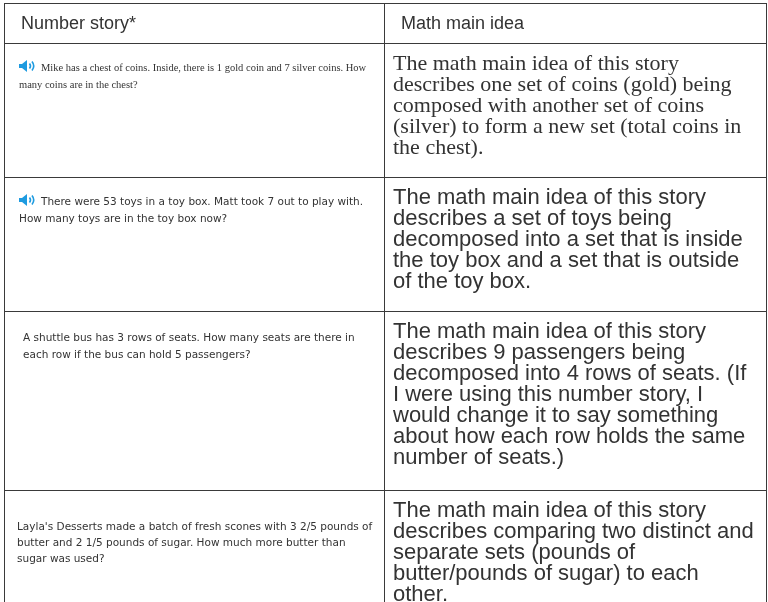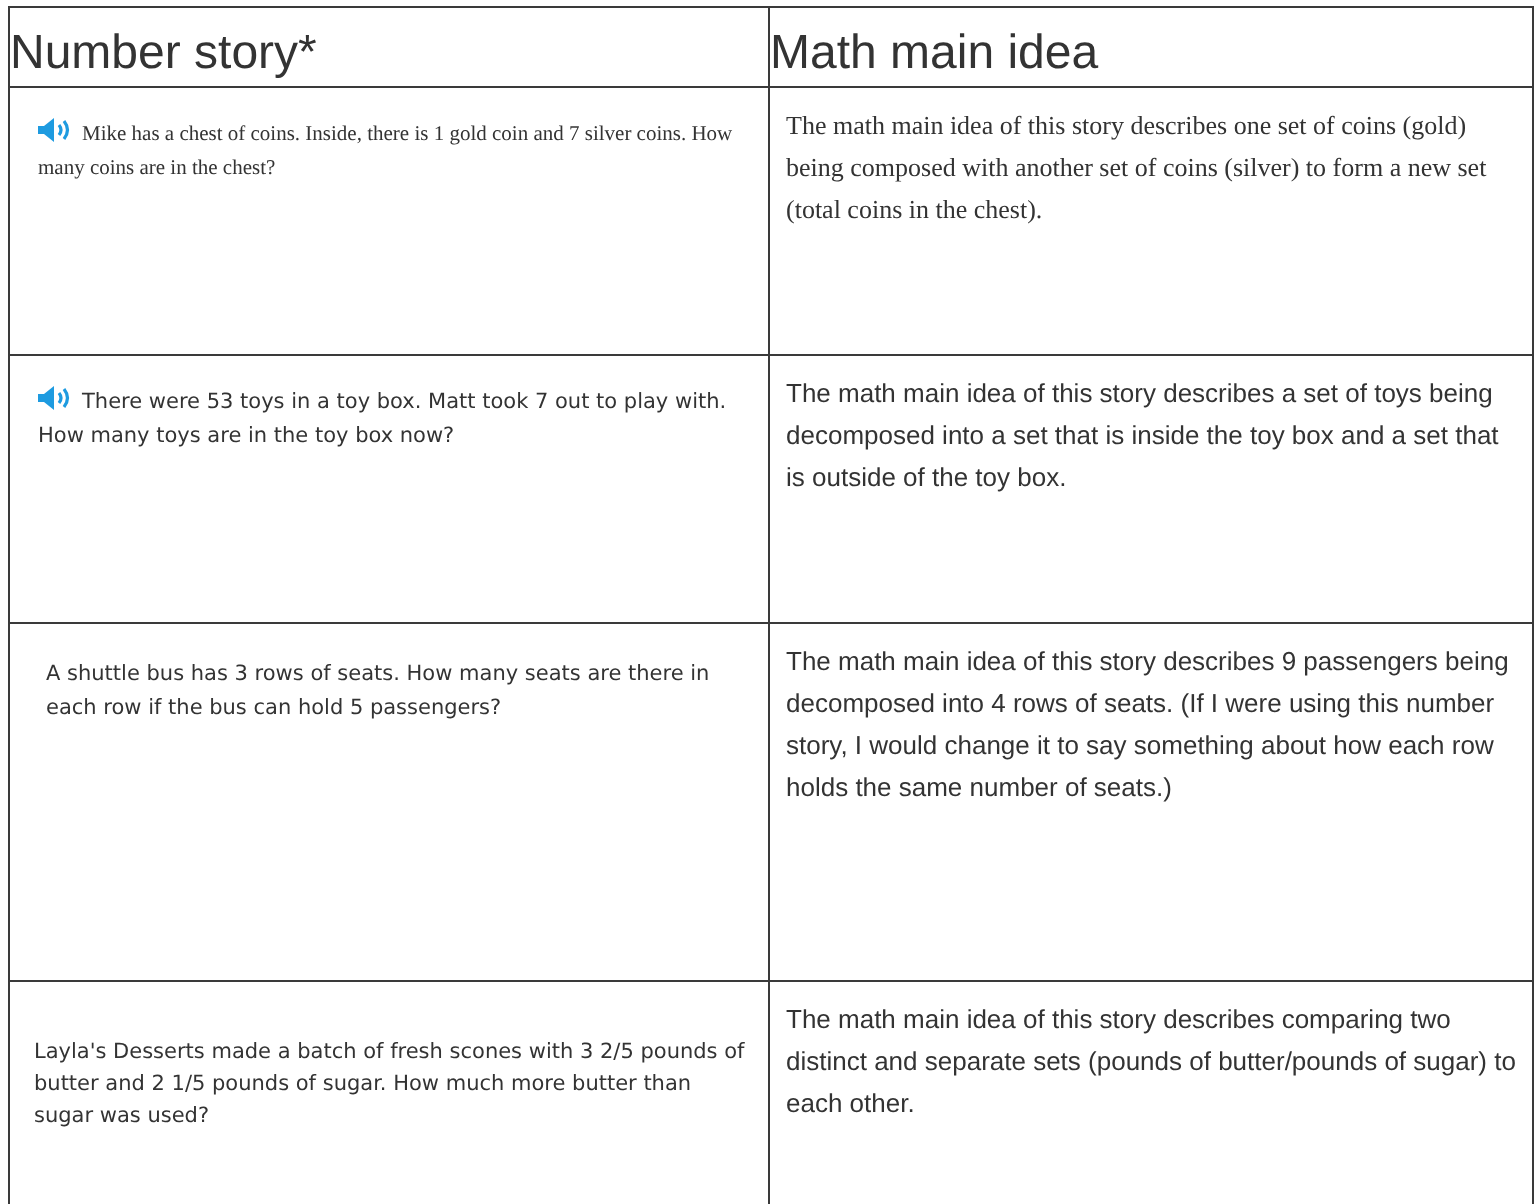--- a/index.html
+++ b/index.html
@@ -13,36 +13,36 @@
   table.main td, table.main th {
     border:1.5px solid #3a3a3a;
     vertical-align:top;
     text-align:left;
   }
   col.c1 { width:380px; }
   col.c2 { width:382px; }
   th {
     font-family:"Liberation Sans", sans-serif;
     font-weight:normal;
-    font-size:24px;
+    font-size:18px;
     color:#333;
     height:40px;
-    padding:9px 8px 0 0;
+    padding:9px 8px 0 16px;
     box-sizing:border-box;
   }
   td.story {
     font-family:"DejaVu Sans", sans-serif;
     font-size:10.5px;
     color:#333;
     line-height:17px;
     padding:15px 10px 0 14px;
   }
   td.idea {
     font-family:"Liberation Sans", sans-serif;
-    font-size:13px;
+    font-size:22px;
     color:#333;
     line-height:21px;
     padding:8px 8px 6px 8px;
   }
   .spk { display:inline-block; width:18px; height:12px; vertical-align:-1px; margin-right:4px; }
   tr.r1 td { height:118px;font-family:Liberation Serif, serif; }
   tr.r2 td { height:118px; }
   tr.r3 td { height:161px; }
   tr.r4 td { height:95px; }
   td.story.noicon { padding-top:17px; padding-left:18px; }

